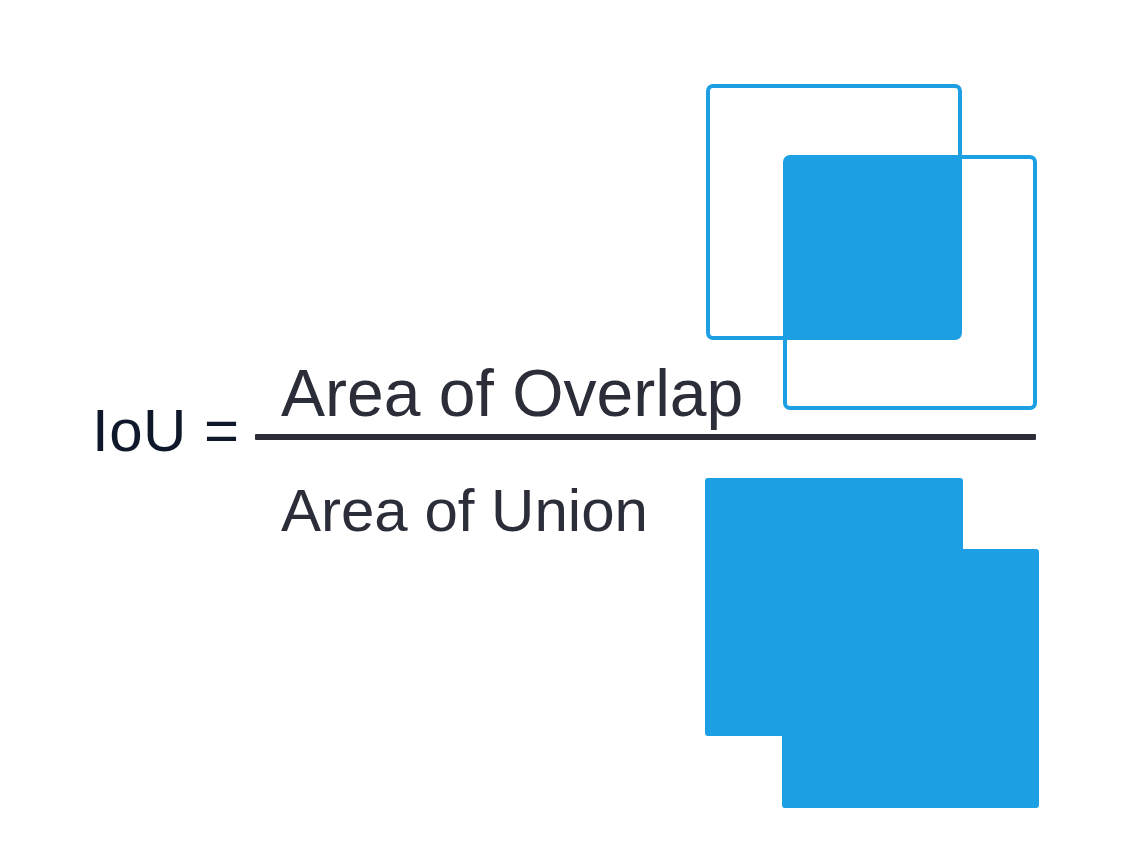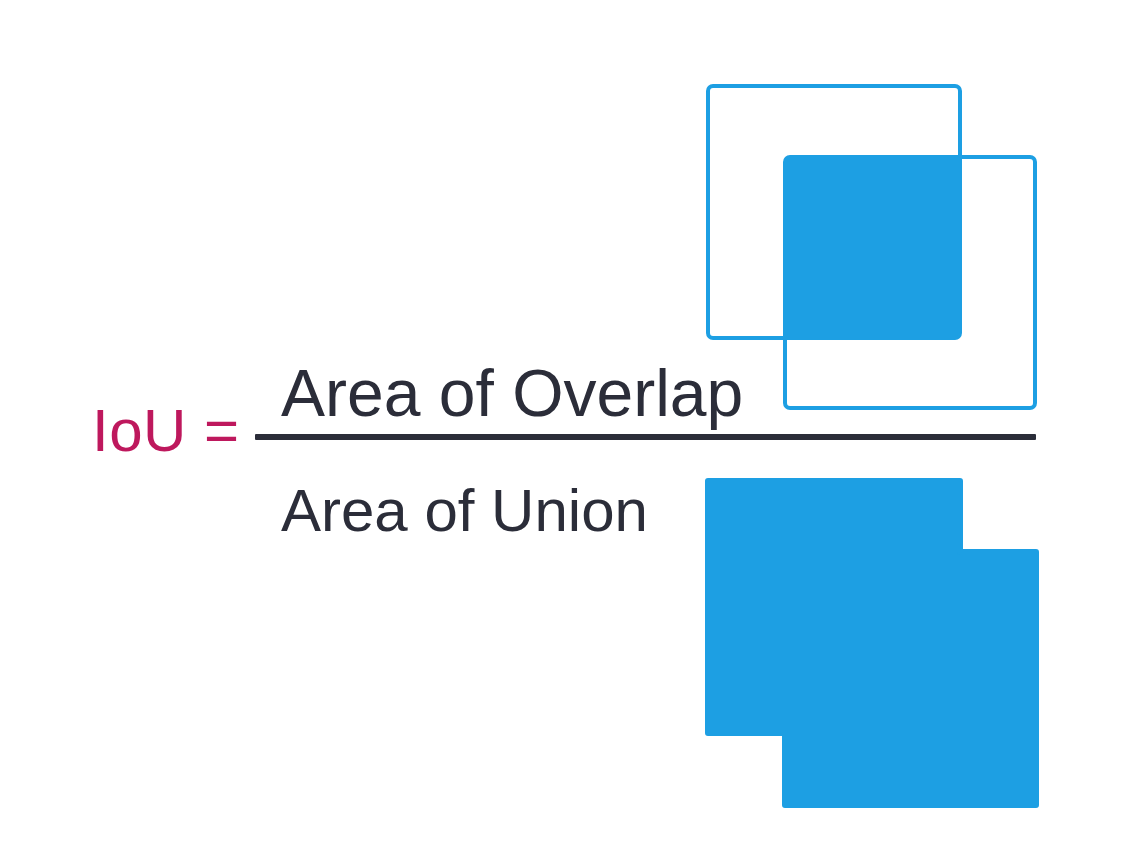--- a/index.html
+++ b/index.html
@@ -82,21 +82,21 @@
   .diagram svg {
     display: block;
     overflow: visible;
   }
 </style>
 </head>
 <body style="background: rgb(255, 255, 255);">
 
 <div id="figure-root">
 
-  <div class="formula-lhs" style="color: #be185d; text-align: right;">IoU =</div>
+  <div class="formula-lhs" style="color: #0f172a; text-align: right;">IoU =</div>
 
   <div class="fraction-numerator" style="color: rgb(43, 45, 57);">Area of Overlap</div>
 
   <div class="fraction-bar" style="background: rgb(43, 45, 57);"></div>
 
   <div class="fraction-denominator" style="color: rgb(43, 45, 57);">Area of Union</div>
 
   <div class="diagram" id="overlap-diagram">
     <svg width="370" height="360" viewBox="0 0 370 360">
 

